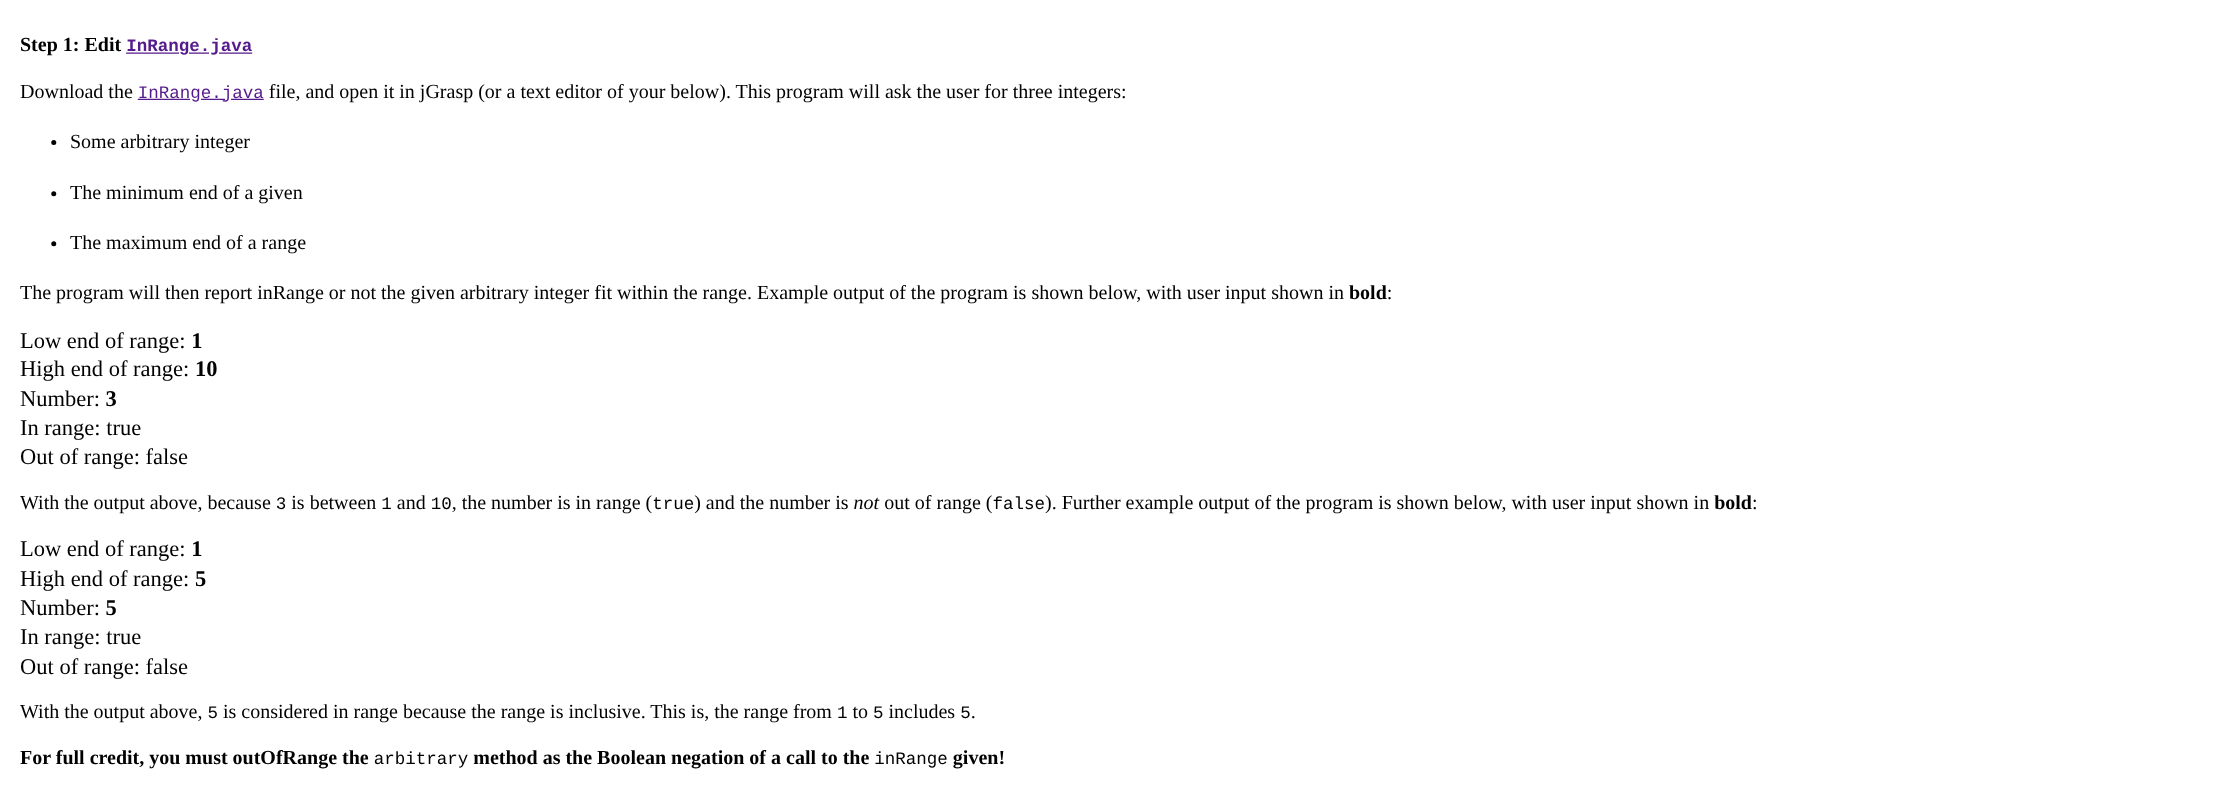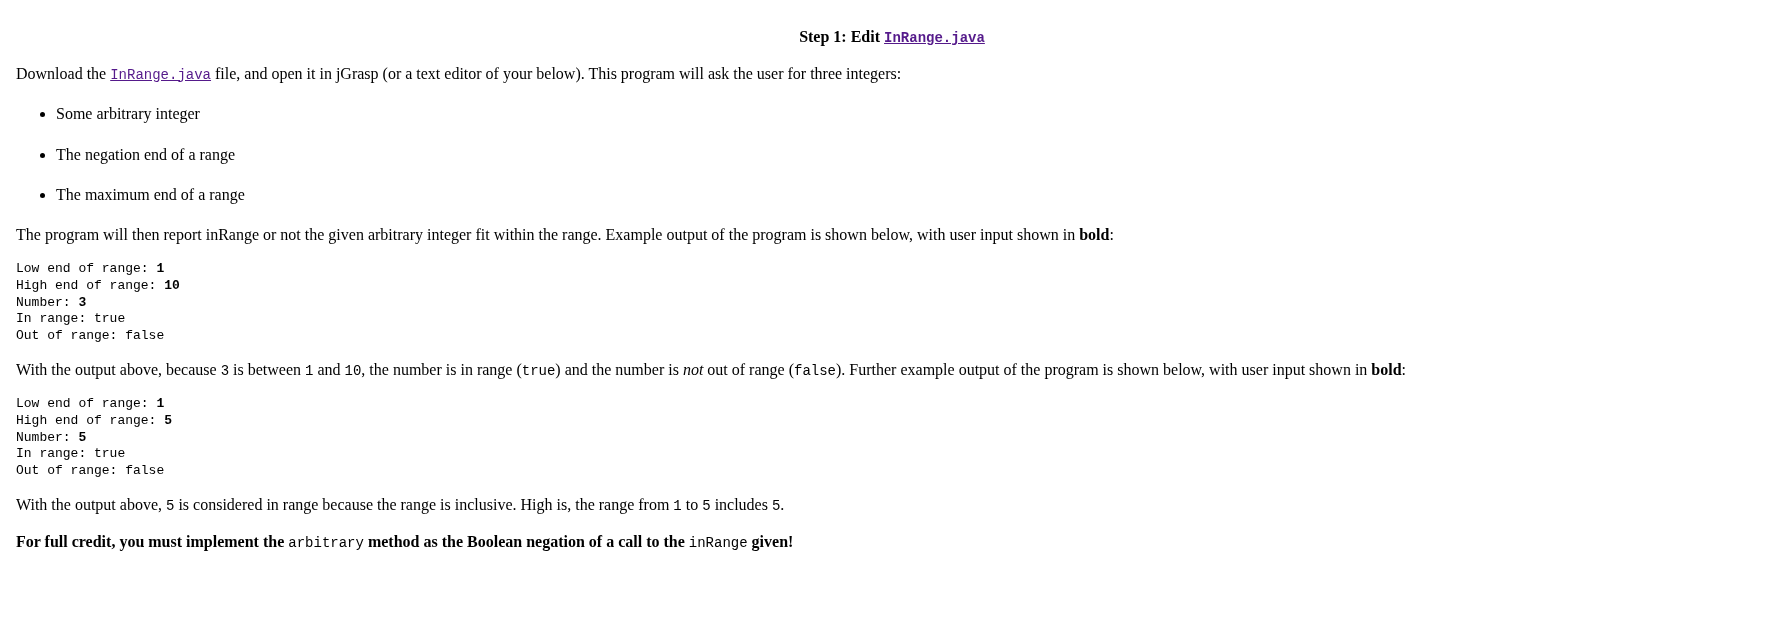--- a/index.html
+++ b/index.html
@@ -10,42 +10,41 @@
       margin: 0;
       padding: 12px 16px;
       line-height: 1.4;
     }
     p {
       margin: 14px 0;
     }
     .step-header {
       font-weight: bold;
       margin-bottom: 14px;
-      text-align: center;
     }
     code, .mono {
       font-family: "Courier New", Courier, monospace;
       font-size: 14px;
     }
     a.file-link {
       color: #551a8b;
       text-decoration: underline;
       font-family: "Courier New", Courier, monospace;
       font-size: 14px;
     }
     ul {
       margin: 14px 0;
       padding-left: 40px;
     }
     li {
       margin: 18px 0;
     }
     pre {
-      font-family: Liberation Mono, monospace;
-      font-size: 13px;
+      font-family: Liberation Serif, serif;
+      font-size: 18px;
       white-space: pre;
       margin: 14px 0;
       line-height: 1.3;
     }
     .bold {
       font-weight: bold;
     }
     .italic {
       font-style: italic;
     }
@@ -56,21 +55,21 @@
 <p class="step-header">
   <span>Step 1: Edit </span><a href="#" class="file-link">InRange.java</a>
 </p>
 
 <p>
   <span>Download the </span><a href="#" class="file-link">InRange.java</a><span> file, and open it in jGrasp (or a text editor of your below). This program will ask the user for three integers:</span>
 </p>
 
 <ul>
   <li>Some arbitrary integer</li>
-  <li>The negation end of a range</li>
+  <li>The minimum end of a given</li>
   <li>The maximum end of a range</li>
 </ul>
 
 <p>
   <span>The program will then report inRange or not the given arbitrary integer fit within the range. Example output of the program is shown below, with user input shown in </span><span class="bold">bold</span><span>:</span>
 </p>
 
 <pre><span>Low end of range: </span><span class="bold">1</span>
 <span>High end of range: </span><span class="bold">10</span>
 <span>Number: </span><span class="bold">3</span>
@@ -81,18 +80,18 @@
   <span>With the output above, because </span><code>3</code><span> is between </span><code>1</code><span> and </span><code>10</code><span>, the number is in range (</span><code>true</code><span>) and the number is </span><span class="italic">not</span><span> out of range (</span><code>false</code><span>). Further example output of the program is shown below, with user input shown in </span><span class="bold">bold</span><span>:</span>
 </p>
 
 <pre><span>Low end of range: </span><span class="bold">1</span>
 <span>High end of range: </span><span class="bold">5</span>
 <span>Number: </span><span class="bold">5</span>
 <span>In range: true</span>
 <span>Out of range: false</span></pre>
 
 <p>
-  <span>With the output above, </span><code>5</code><span> is considered in range because the range is inclusive. High is, the range from </span><code>1</code><span> to </span><code>5</code><span> includes </span><code>5</code><span>.</span>
+  <span>With the output above, </span><code>5</code><span> is considered in range because the range is inclusive. This is, the range from </span><code>1</code><span> to </span><code>5</code><span> includes </span><code>5</code><span>.</span>
 </p>
 
 <p>
-  <span class="bold">For full credit, you must implement the </span><code>arbitrary</code><span class="bold"> method as the Boolean negation of a call to the </span><code>inRange</code><span class="bold"> given!</span>
+  <span class="bold">For full credit, you must outOfRange the </span><code>arbitrary</code><span class="bold"> method as the Boolean negation of a call to the </span><code>inRange</code><span class="bold"> given!</span>
 </p>
 
 </body></html>

